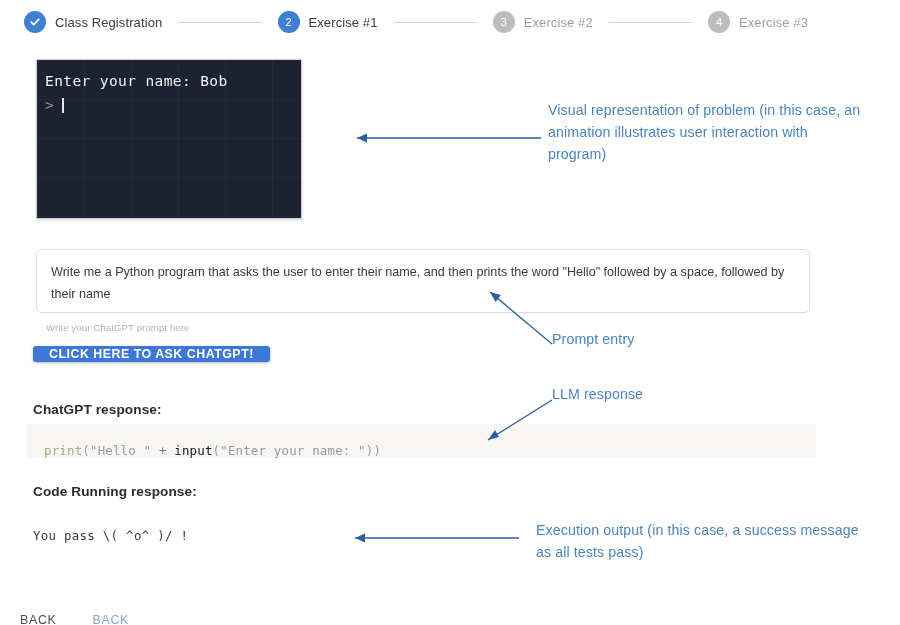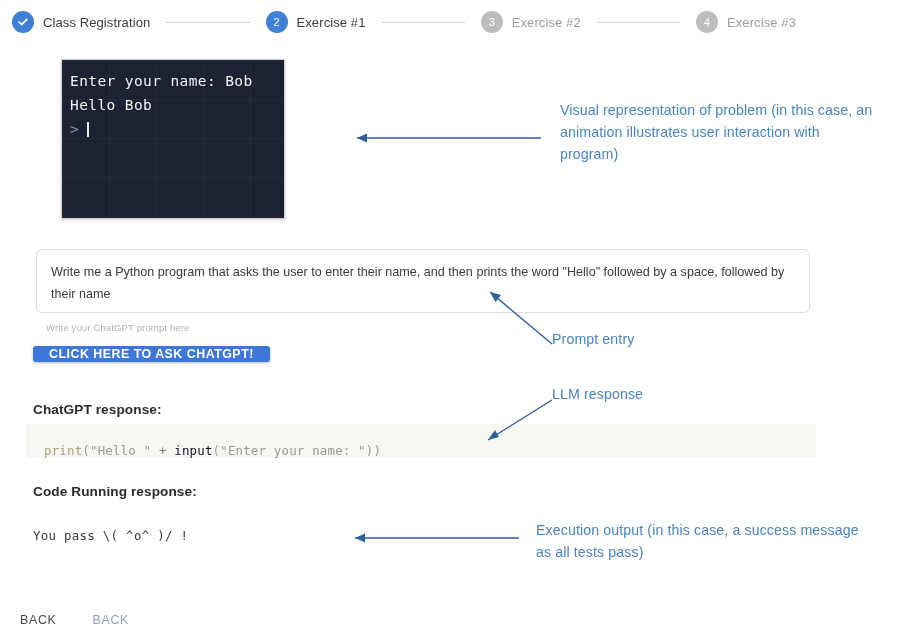--- a/index.html
+++ b/index.html
@@ -12,21 +12,21 @@
     background: #ffffff;
     font-family: "Liberation Sans", sans-serif;
     color: #333333;
     overflow: hidden;
     position: relative;
   }
 
   
   .stepper {
     position: absolute;
-    left: 0;
+    left: 12px;
     top: 0;
     width: 812px;
     height: 44px;
     display: flex;
     align-items: center;
     padding-left: 12px;
     box-sizing: border-box;
   }
   .step {
     display: flex;
@@ -62,29 +62,28 @@
     margin: 0 16px;
     min-width: 40px;
   }
   .check-icon { display:block; width: 12px; height: 12px; }
 
   
   .terminal {
     position: absolute;
     left: 36px;
     top: 59px;
-    width: 224px;
+    width: 266px;
     height: 160px;
     background: #1d2233;
     border: 1px solid #cfcfcf;
     box-shadow: 0 1px 3px rgba(0,0,0,.18);
     overflow: hidden;
     padding: 10px 0 0 8px;
     box-sizing: border-box;
-    margin-left: 25px;
   }
   .terminal::before {
     content: "";
     position: absolute;
     left: 0; top: 0; right: 0; bottom: 0;
     background-image:
       linear-gradient(to right, rgba(255,255,255,.035) 1px, transparent 1px),
       linear-gradient(to bottom, rgba(255,255,255,.030) 1px, transparent 1px);
     background-size: 47px 39px;
     pointer-events: none;
@@ -219,21 +218,21 @@
   .nav-next { color: #8fa3c0; }
 
   
   .annotation {
     position: absolute;
     color: #4a84bd;
     font-size: 14.2px;
     line-height: 1.55;
     letter-spacing: .1px;
   }
-  #anno-visual    { left: 560px; top: 99px;  width: 320px; }
+  #anno-visual    { left: 548px; top: 99px;  width: 320px; }
   #anno-prompt    { left: 552px; top: 328px; }
   #anno-llm       { left: 552px; top: 383px; }
   #anno-execution { left: 536px; top: 519px; width: 330px; }
 
   .arrow-svg { position: absolute; overflow: visible; }
   #arrow-visual    { left: 345px; top: 128px; }
   #arrow-prompt    { left: 480px; top: 286px; }
   #arrow-llm       { left: 480px; top: 396px; }
   #arrow-execution { left: 343px; top: 528px; }
 </style>
@@ -270,21 +269,20 @@
   <div class="step">
     <span class="step-circle todo">4</span>
     <span class="step-label muted">Exercise #3</span>
   </div>
 
   <div style="width:16px;flex:0 0 auto;"></div>
 </div>
 
 <div class="terminal">
   <div class="term-line">Enter your name: Bob</div>
-  <div class="term-line">Hello Bob</div>
   <div class="term-line"><span class="term-prompt">&gt;</span><span class="term-caret"></span></div>
 </div>
 
 <div class="prompt-box" placeholder="Write your ChatGPT prompt here">Write me a Python program that asks the user to enter their name, and then prints the word "Hello" followed by a space, followed by their name</div>
 <div class="prompt-help">Write your ChatGPT prompt here</div>
 
 <button class="ask-button">CLICK HERE TO ASK CHATGPT!</button>
 
 <div class="section-title" id="chatgpt-title">ChatGPT response:</div>
 

